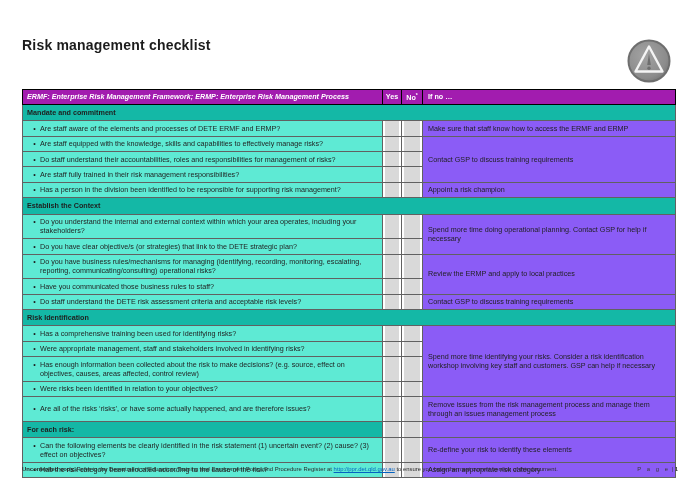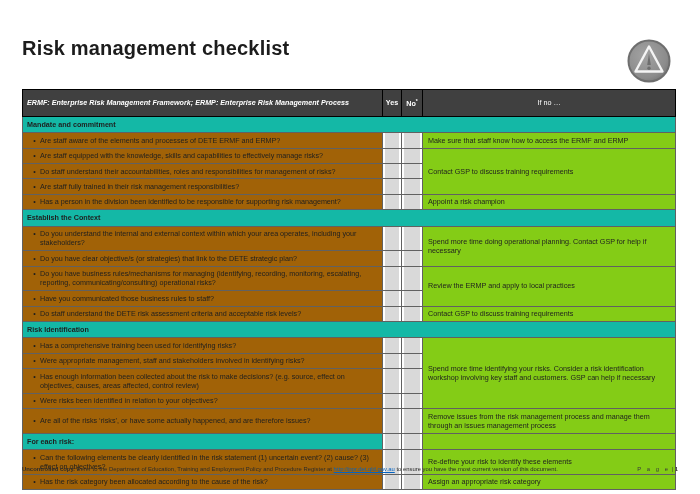--- a/index.html
+++ b/index.html
@@ -3,57 +3,57 @@
 <meta charset="utf-8">
 <style>
   * { margin:0; padding:0; box-sizing:border-box; }
   html,body { background:#ffffff; }
   .page {
     position:relative; width:700px; height:494px; background:#ffffff;
     font-family:"Liberation Sans", sans-serif; color:#1a1a1a; overflow:hidden;
   }
   .doc-title {
     position:absolute; left:22px; top:37px;
-    font-size:20px; font-weight:bold; color:#1c1c1c; letter-spacing:.2px;
+    font-size:14px; font-weight:bold; color:#1c1c1c; letter-spacing:.2px;
   }
   .logo { position:absolute; top:39px; right:29px; width:44px; height:44px; }
 
   table.checklist {
     position:absolute; left:22px; top:89px; width:653px;
     border-collapse:collapse; table-layout:fixed;
     font-size:7.2px; line-height:1.3; color:#1f1f1f;
   }
   table.checklist col.c-q   { width:360px; }
   table.checklist col.c-yes { width:19px; }
   table.checklist col.c-no  { width:21px; }
   table.checklist col.c-if  { width:253px; }
 
   table.checklist td, table.checklist th { border:1px solid #616161; }
   table.checklist { border:1px solid #3f3f3f; }
 
   thead th {
-    background:#404040; color:#fff; border-color:#000 !important;
-    height:27px; vertical-align:middle; font-size:7.2px;
+    background:#a21caf; color:#fff; border-color:#000 !important;
+    height:15px; vertical-align:middle; font-size:7.2px;
   }
   th.key-cell { text-align:left; padding:1px 4px; font-weight:bold; font-style:italic; }
   th.yn { text-align:center; font-weight:bold; padding:0; }
   th.yn sup { font-size:5px; vertical-align:super; }
-  th.ifno-h { text-align:center; font-weight:normal; padding:1px 5px;margin-left:8px; }
+  th.ifno-h { text-align:left; font-weight:bold; padding:1px 5px;margin-left:8px; }
 
   td.section-cell {
     font-weight:bold; padding:3px 4px; background:#14b8a6; vertical-align:middle;
   }
-  td.q-cell { padding:2.5px 4px 2.5px 6px; vertical-align:middle; background:#a16207; }
+  td.q-cell { padding:2.5px 4px 2.5px 6px; vertical-align:middle; background:#5eead4; }
   td.q-cell .bullet { display:inline-block; width:11px; text-align:center; font-size:7.2px; }
   td.q-cell .q-text { display:inline-block; width:calc(100% - 13px); vertical-align:top; }
   td.check-cell {
     background:#d9d9d9; padding:0;
     box-shadow: inset 2px 0 0 #ffffff, inset -2px 0 0 #ffffff;
   }
-  td.ifno-cell { padding:2.5px 5px; vertical-align:middle; background:#84cc16; }
+  td.ifno-cell { padding:2.5px 5px; vertical-align:middle; background:#8b5cf6; }
 
   .footer {
     position:absolute; left:22px; right:22px; top:466px;
     display:flex; justify-content:space-between; align-items:flex-start;
     font-size:5.9px; color:#2b2b2b; white-space:nowrap;
   }
   .footer .fbold { font-weight:bold; }
   .footer a.flink { color:#0563c1; text-decoration:underline; cursor:pointer; }
   .footer-page { margin-left:8px; color:#3a3a3a; }
   .footer-page .pageword { letter-spacing:2px; }

